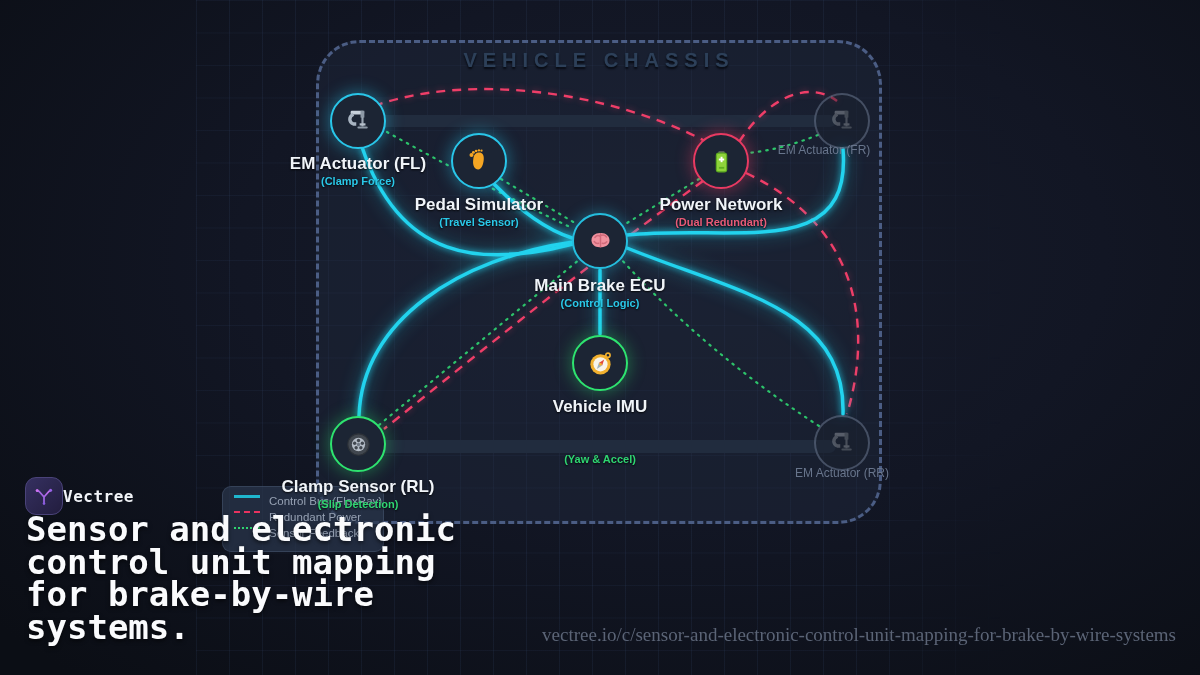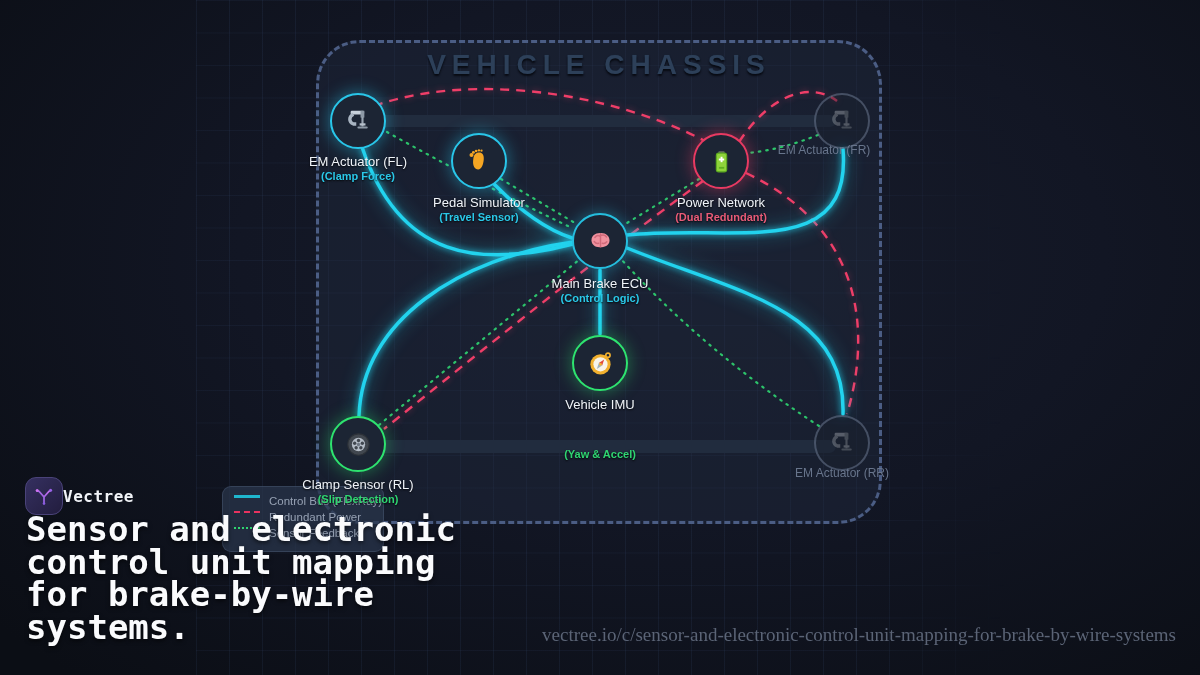--- a/index.html
+++ b/index.html
@@ -12,21 +12,21 @@
       linear-gradient(to right, rgba(96,136,200,0.10) 1px, transparent 1px),
       linear-gradient(to bottom, rgba(96,136,200,0.08) 1px, transparent 1px);
     background-size:33px 32.5px;
     -webkit-mask-image:linear-gradient(to right, rgba(0,0,0,.85) 0%, rgba(0,0,0,.85) 82%, transparent 100%);
             mask-image:linear-gradient(to right, rgba(0,0,0,.85) 0%, rgba(0,0,0,.85) 82%, transparent 100%);}
   
   .chassis{position:absolute;left:316px;top:40px;width:566px;height:484px;z-index:1;
     border:3px dashed #4b5d84;border-radius:44px;background:rgba(34,44,66,0.38);
     box-sizing:border-box;}
   .chassis-title{position:absolute;left:0;right:0;top:6px;text-align:center;
-    font-size:28px;font-weight:bold;letter-spacing:6px;color:#2d4059;
+    font-size:20px;font-weight:bold;letter-spacing:6px;color:#2d4059;
     text-shadow:0 2px 2px rgba(5,8,14,.9), 0 0 1px #1d2c42;}
   svg.edges{position:absolute;left:0;top:0;z-index:2;}
   
   .legend{position:absolute;left:222px;top:486px;width:162px;z-index:3;
     background:rgba(42,54,76,0.72);border:1px solid rgba(110,130,165,.25);
     border-radius:9px;padding:8px 11px;box-sizing:border-box;}
   .legend-row{display:flex;align-items:flex-start;gap:9px;height:16px;}
   .legend-label{font-size:11.5px;color:#96a1b3;white-space:nowrap;}
   .sw{width:26px;flex:0 0 26px;height:0;}
   .sw-solid{border-top:3px solid #1fb6cd;}
@@ -41,21 +41,21 @@
   .b-green{border:2.5px solid #2ee36f;box-shadow:0 0 16px 2px rgba(46,227,111,.35);}
   .b-dim{border:2px solid rgba(130,145,172,.42);background:rgba(27,34,47,.45);}
   .b-dim svg{opacity:.35;filter:grayscale(60%);}
   .node svg{width:27px;height:27px;}
   .n-fl{left:330px;top:93px;}   .n-pedal{left:451px;top:133px;}
   .n-power{left:693px;top:133px;}.n-fr{left:814px;top:93px;}
   .n-ecu{left:572px;top:213px;} .n-imu{left:572px;top:335px;}
   .n-rl{left:330px;top:416px;}  .n-rr{left:814px;top:415px;}
   
   .nlabel{position:absolute;width:170px;z-index:5;text-align:center;display:flex;flex-direction:column;gap:1px;}
-  .nl{font-size:13px;font-weight:normal;color:#f0f4f9;text-shadow:0 1px 2px rgba(0,0,0,.85);}
+  .nl{font-size:17px;font-weight:bold;color:#f0f4f9;text-shadow:0 1px 2px rgba(0,0,0,.85);}
   .ns{font-size:11px;font-weight:bold;text-shadow:0 1px 2px rgba(0,0,0,.85);}
   .c-cyan{color:#2ac8e8;} .c-pink{color:#e85b78;} .c-green{color:#2fd571;}
   .nl-dim{font-size:12px;font-weight:normal;color:#68758c;}
   .l-fl{left:273px;top:154px;}  .l-pedal{left:394px;top:195px;}
   .l-power{left:636px;top:195px;}.l-fr{left:739px;top:143px;}
   .l-ecu{left:515px;top:276px;} .l-imu{left:515px;top:397px;gap:36px;}
   .l-rl{left:273px;top:477px;}  .l-rr{left:757px;top:466px;}
   
   .brand{position:absolute;left:25px;top:477px;display:flex;align-items:center;z-index:10;}
   .logo{width:36px;height:36px;border-radius:11px;background:linear-gradient(135deg,#353060,#221d3e);

